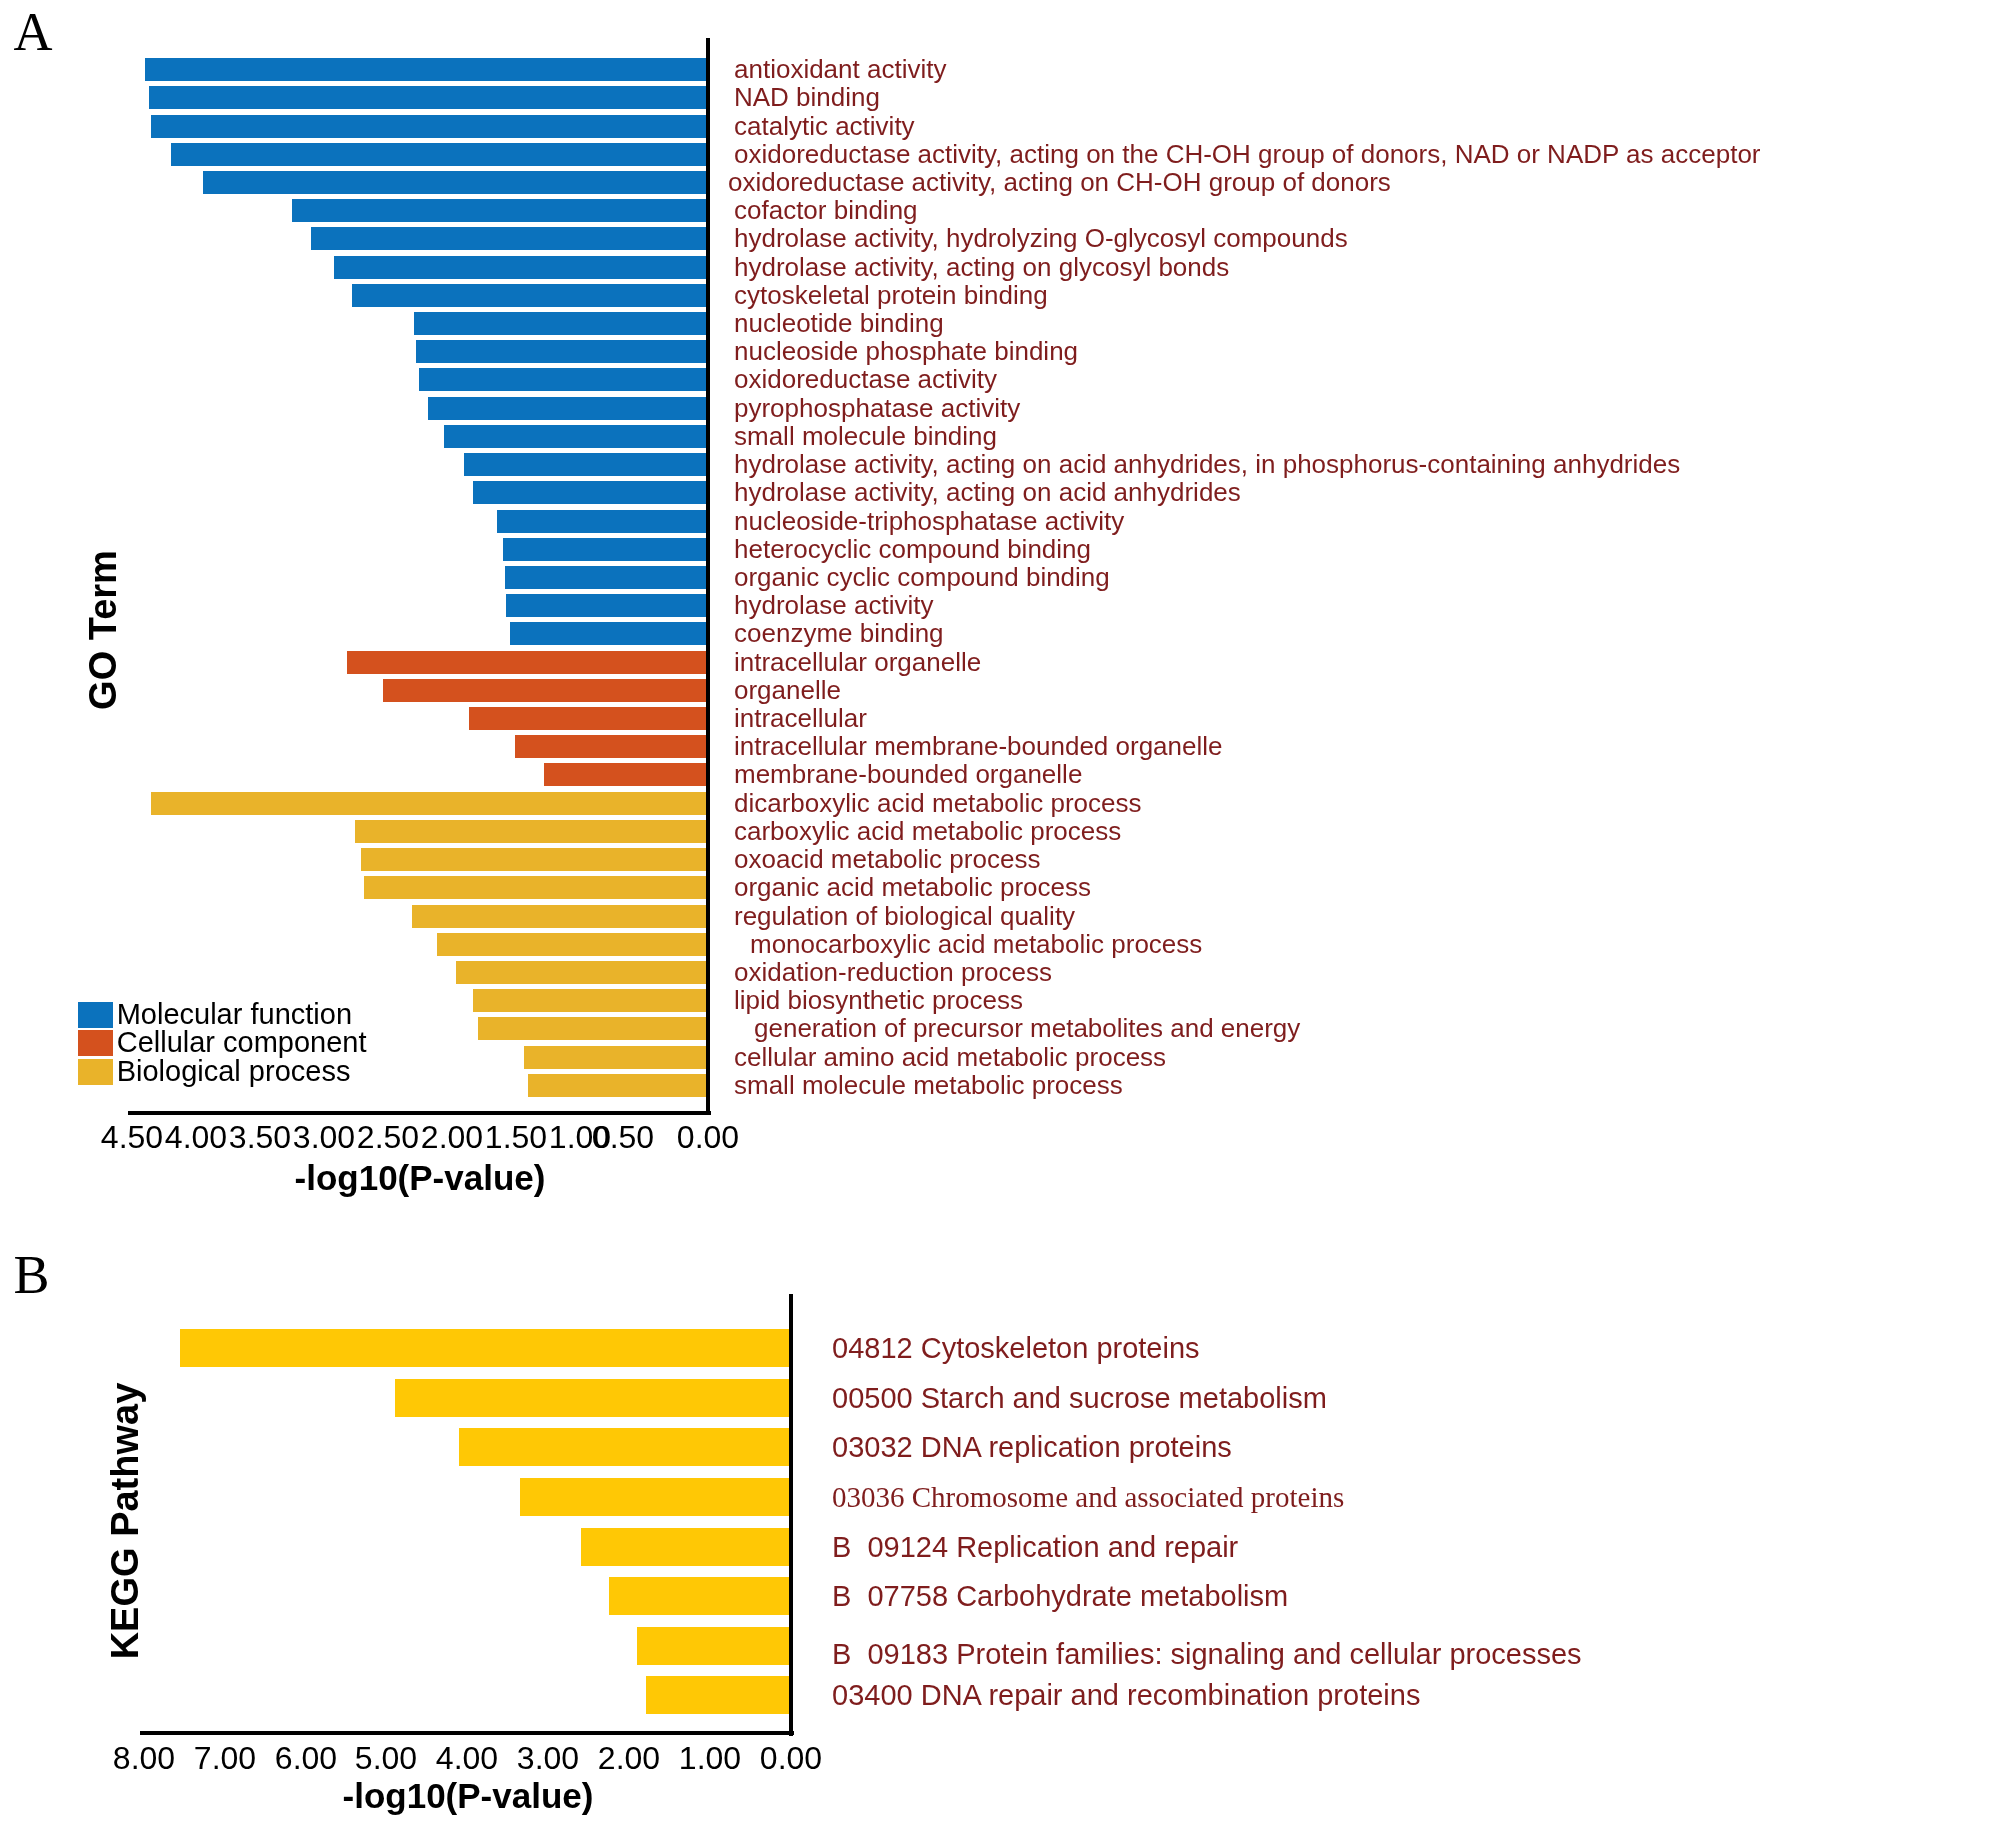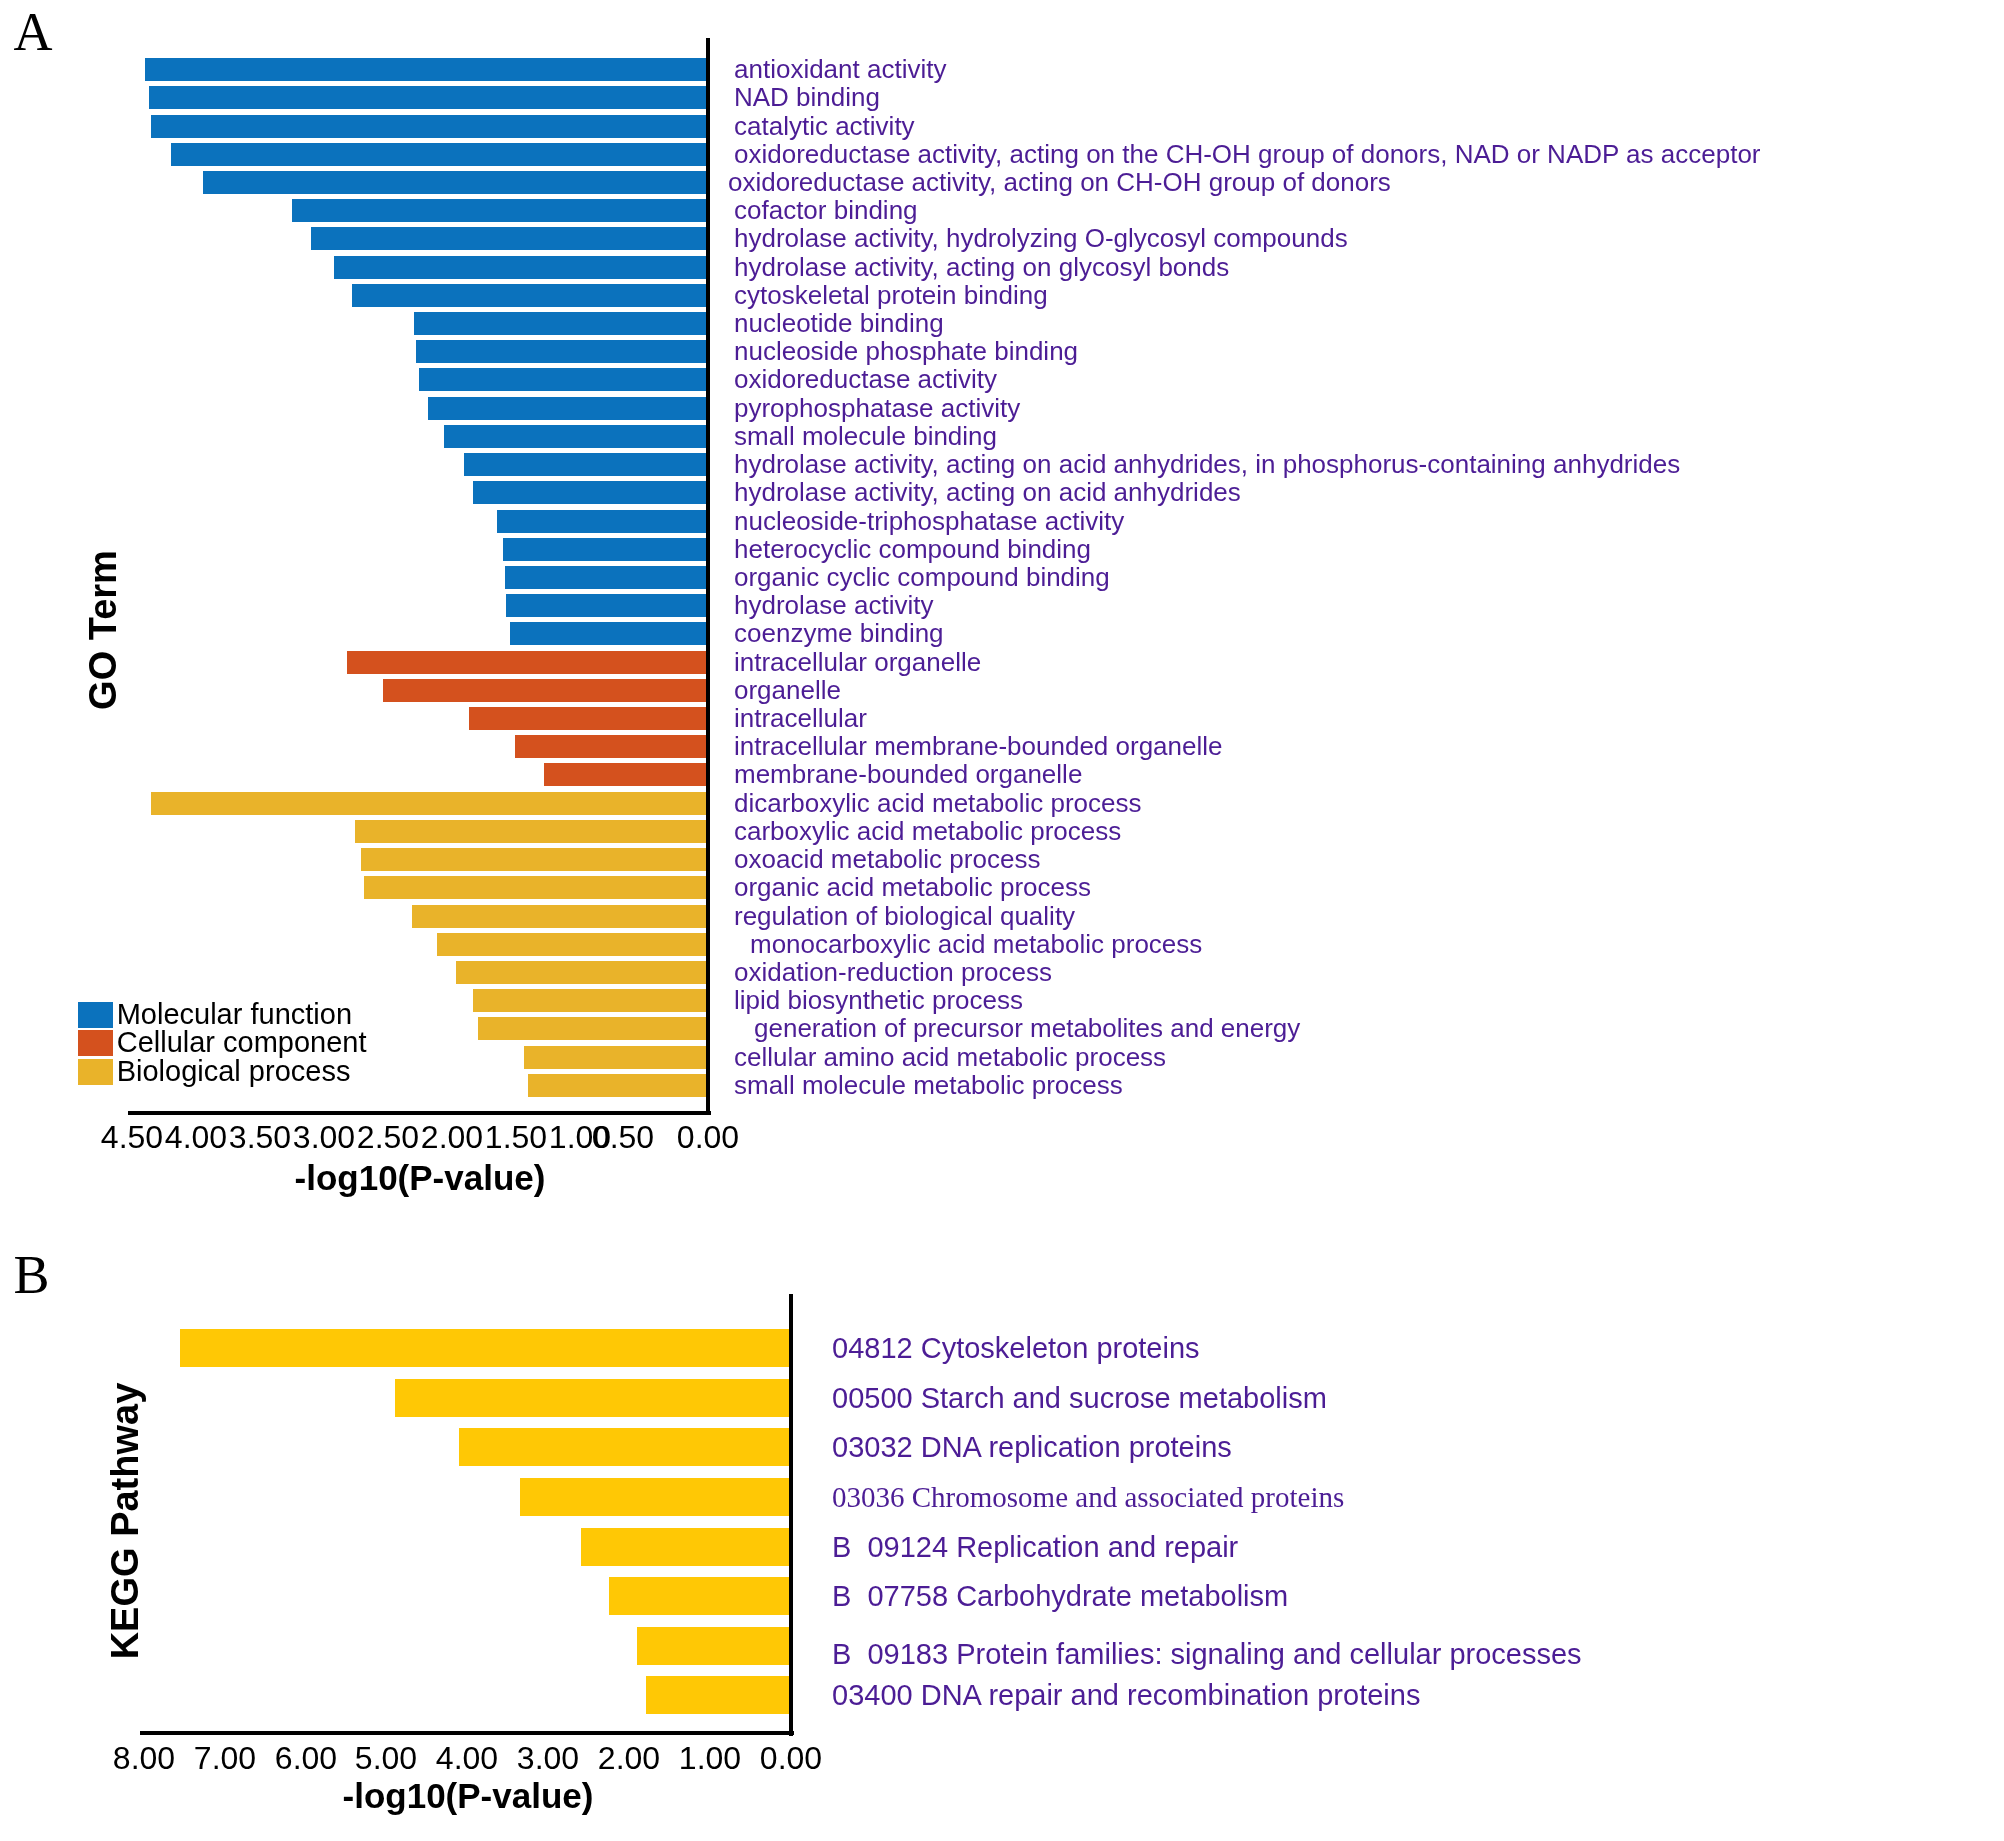--- a/index.html
+++ b/index.html
@@ -33,21 +33,21 @@
     font-size:35px;
     color:#000;
     transform:translateX(-50%);
     white-space:nowrap;
   }
   .axis{position:absolute;background:#000;}
   .bar{position:absolute;}
   .bar-label{
     position:absolute;
     font-size:26px;
-    color:#4c1d95;
+    color:#7f1d1d;
     white-space:pre;
     display:flex;
     align-items:center;
   }
   .bar-label.b{font-size:29px;}
   .tick{
     position:absolute;
     font-size:32px;
     color:#000;
     transform:translateX(-50%);

